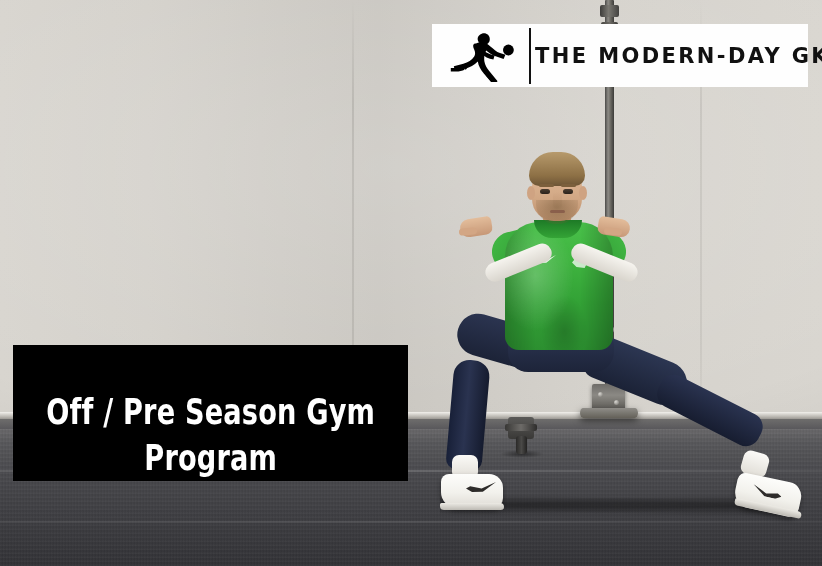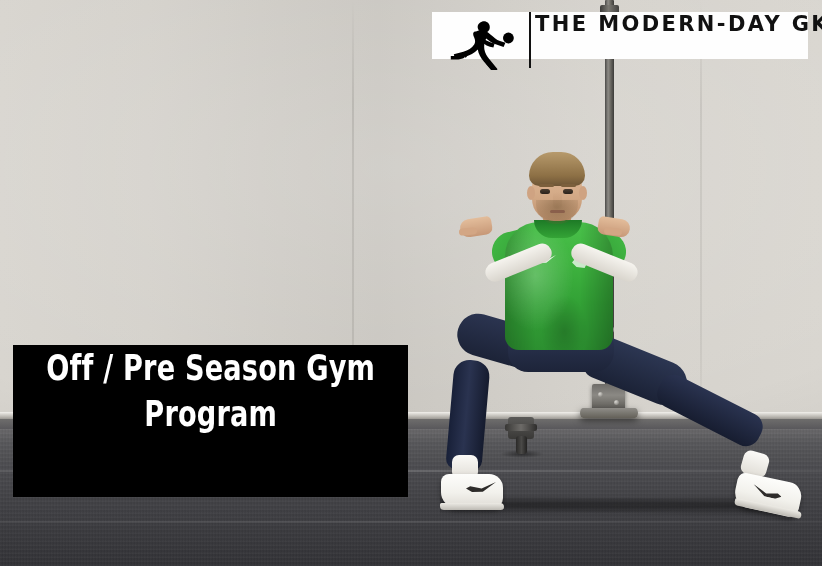--- a/index.html
+++ b/index.html
@@ -272,23 +272,23 @@
     background:linear-gradient(180deg,#eceae4,#bdbab3);
     border-radius:4px 10px 8px 10px;
   }
   .shoe-swoosh{
     position:absolute;width:30px;height:11px;background:#2e2c2a;
     clip-path:polygon(0% 60%,14% 38%,52% 60%,100% 0%,56% 88%,20% 90%);
   }
 
   
   .logo-bar{
-    position:absolute;left:432px;top:12px;width:376px;height:47px;
+    position:absolute;left:432px;top:24px;width:376px;height:63px;
     background:#fefefe;
-    display:flex;align-items:flex-start;
+    display:flex;align-items:center;
   }
   .logo-mark{
     width:97px;height:63px;position:relative;flex:0 0 auto;
   }
   .logo-divider{
     width:2px;height:56px;background:#111;flex:0 0 auto;
   }
   .logo-text{
     flex:1 1 auto;
     color:#111;
@@ -299,23 +299,23 @@
     text-align:center;
     padding-left:4px;
     white-space:nowrap;
   }
   .keeper{
     position:absolute;left:14px;top:6px;width:72px;height:52px;
   }
 
   
   .title-box{
-    position:absolute;left:13px;top:345px;width:395px;height:152px;
+    position:absolute;left:13px;top:345px;width:395px;height:136px;
     background:#000;
-    display:flex;align-items:flex-start;justify-content:center;
+    display:flex;align-items:flex-end;justify-content:center;
   }
   .title-text{
     color:#fff;
     font-family:"DejaVu Sans Condensed","Liberation Sans Narrow","Liberation Sans",sans-serif;
     font-weight:700;
     font-size:36px;
     line-height:1.28;
     text-align:center;
     letter-spacing:.2px;
     transform:scaleX(.84);

